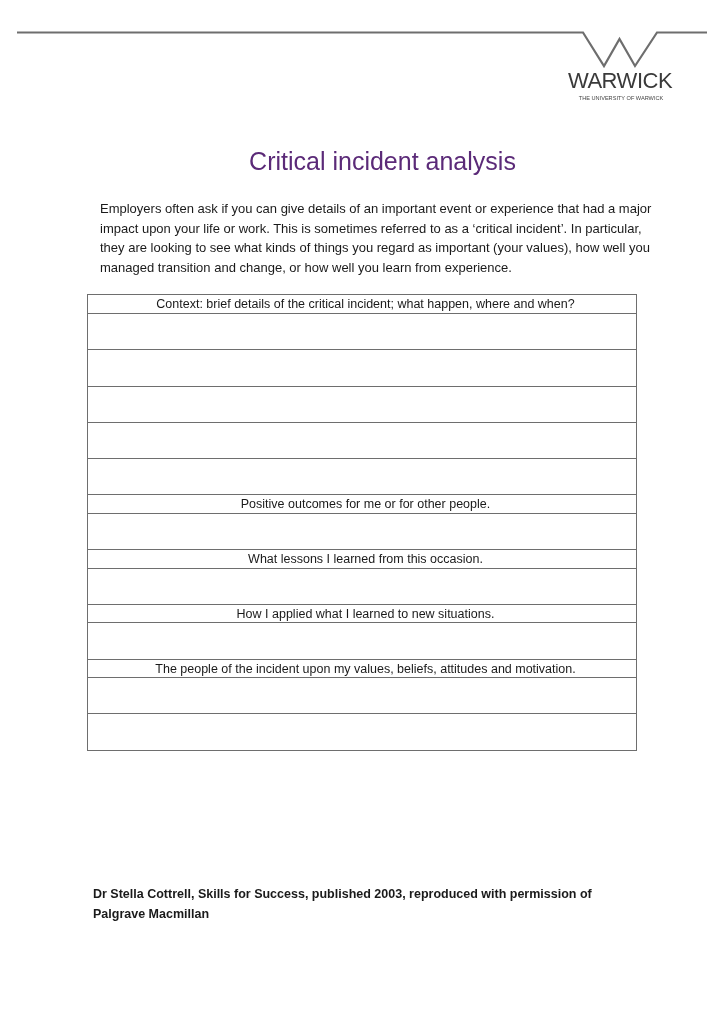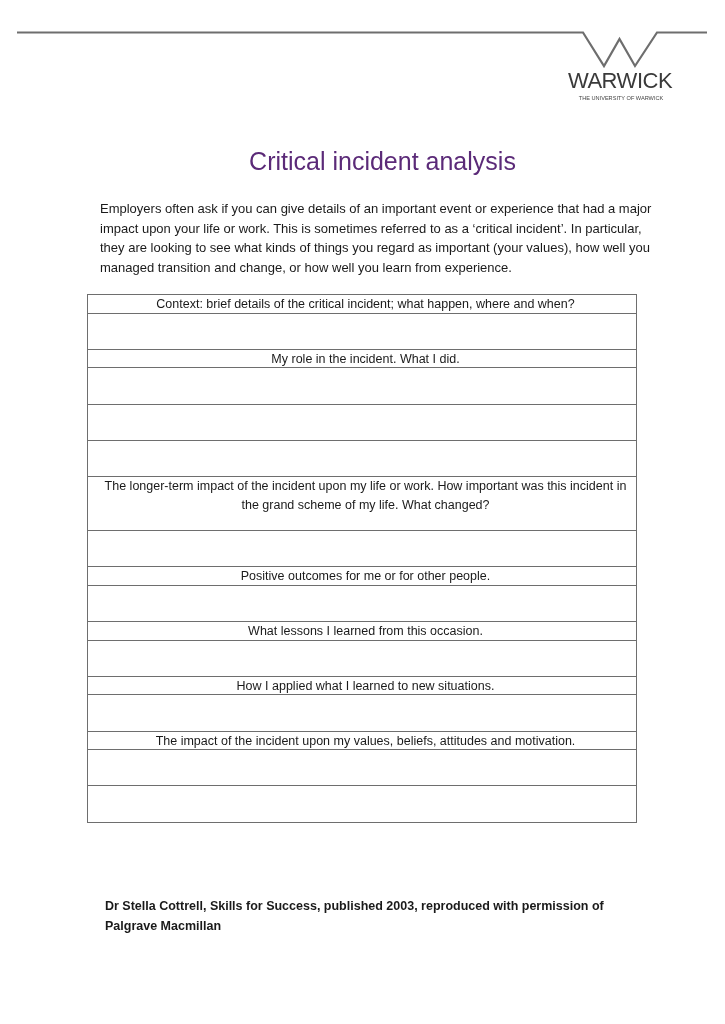--- a/index.html
+++ b/index.html
@@ -16,57 +16,55 @@
              font-family: "Liberation Sans", sans-serif; font-size: 25px; color: #5b2a78;
              line-height: 32px; margin: 4px; font-weight: normal; padding-left: 16px; }
     .intro { position: absolute; left: 88px; top: 187px; width: 560px; font-size: 13px;
              line-height: 19.5px; margin: 12px; color: #1a1a1a; }
     .table { position: absolute; left: 87px; top: 294px; width: 548px;
              border: 1.2px solid #6e6e6e; border-bottom: none; }
     .row { border-bottom: 1.2px solid #6e6e6e; box-sizing: border-box; padding: 0 0 0 7px;
            font-size: 12.5px; line-height: 18px; text-align: center; }
     .row.prompt { padding-top: 0px; }
     .footer { position: absolute; left: 88px; top: 880px; width: 540px; font-size: 12.5px;
-              font-weight: bold; line-height: 19.5px; margin: 17px; color: #1a1a1a; }
+              font-weight: bold; line-height: 19.5px; margin: 5px; color: #1a1a1a; }
   </style>
 </head>
 <body>
 
 <svg class="logo-svg" width="725" height="80" viewBox="0 0 725 80">
   <polyline points="17,32.5 583,32.5 604,66 619.5,39 635,66 657,32.5 707,32.5" fill="none" stroke="#6e6e6e" stroke-width="2.2" stroke-linejoin="miter"></polyline>
 </svg>
 <div class="logo-word">WARWICK</div>
 <div class="logo-sub">THE UNIVERSITY OF WARWICK</div>
 
 <h1 class="title">Critical incident analysis</h1>
 
 <p class="intro">Employers often ask if you can give details of an important event or experience that had a major impact upon your life or work. This is sometimes referred to as a ‘critical incident’. In particular, they are looking to see what kinds of things you regard as important (your values), how well you managed transition and change, or how well you learn from experience.</p>
 
 <div class="table">
   <div class="row prompt" style="height:19px">Context: brief details of the critical incident; what happen, where and when?</div>
   <div class="row" style="height:36px"></div>
 
-  <div class="row prompt" style="height:18px">My role in the incident. What I did.</div>
   <div class="row" style="height:37px"></div>
 
   <div class="row" style="height:36px"></div>
 
   <div class="row" style="height:36px"></div>
 
-  <div class="row prompt" style="height:54px; line-height:19px;">The longer-term impact of the incident upon my life or work. How important was this incident in the grand scheme of my life. What changed?</div>
   <div class="row" style="height:36px"></div>
 
   <div class="row prompt" style="height:19px">Positive outcomes for me or for other people.</div>
   <div class="row" style="height:36px"></div>
 
   <div class="row prompt" style="height:19px">What lessons I learned from this occasion.</div>
   <div class="row" style="height:36px"></div>
 
   <div class="row prompt" style="height:18px">How I applied what I learned to new situations.</div>
   <div class="row" style="height:37px"></div>
 
-  <div class="row prompt" style="height:18px">The impact of the incident upon my values, beliefs, attitudes and motivation.</div>
+  <div class="row prompt" style="height:18px">The people of the incident upon my values, beliefs, attitudes and motivation.</div>
   <div class="row" style="height:36px"></div>
 
   <div class="row" style="height:37px"></div>
 </div>
 
 <p class="footer">Dr Stella Cottrell, Skills for Success, published 2003, reproduced with permission of Palgrave Macmillan</p>
 
 </body></html>

